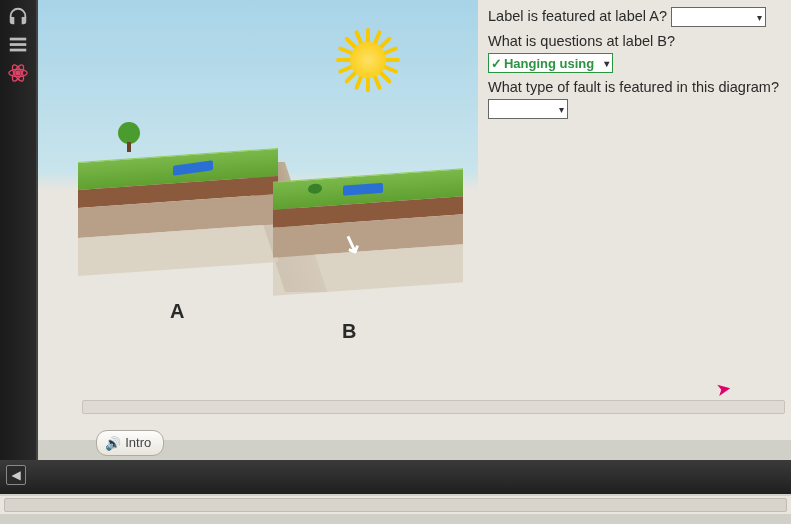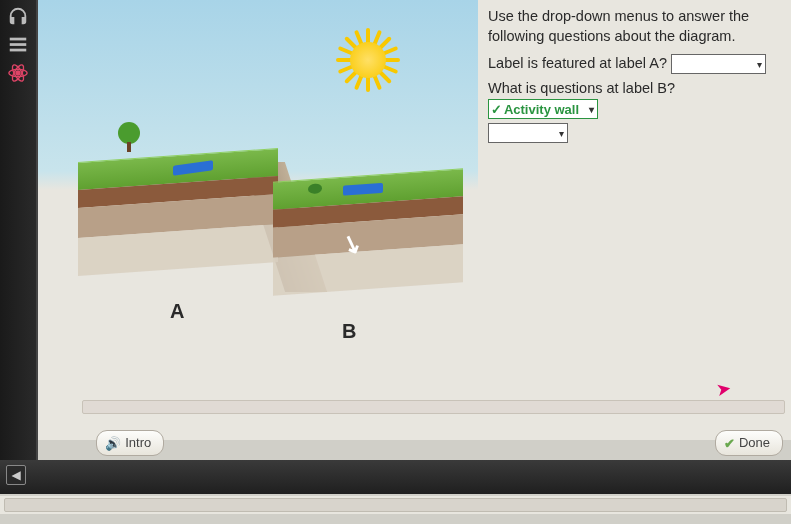--- a/index.html
+++ b/index.html
@@ -133,48 +133,45 @@
       <div class="rock2"></div>
     </div>
 
     <div class="arrow-down">↘</div>
 
     <div class="label labelA">A</div>
     <div class="label labelB">B</div>
   </div>
 
   <div class="questions">
-    <p>Use the drop-down menus to answer the following questions about the diagram.</p>
     <div class="qrow">
       <span>Label is featured at label A?</span>
       <span class="dropdown empty"><span class="caret">▾</span></span>
     </div>
     <div class="qrow">
       <span>What is questions at label B?</span>
-      <span class="dropdown answered"><span class="check">✓</span><span>Activity wall</span><span class="caret">▾</span></span>
+      <span class="dropdown answered"><span class="check">✓</span><span>Hanging using</span><span class="caret">▾</span></span>
     </div>
     <div class="qrow">
+      <span>What type of fault is featured in this diagram?</span>
       <span class="dropdown empty small">
           <span class="caret">▾</span>
         </span>
     </div>
   </div>
 
   <div class="scrollbar-h"></div>
 
   <div class="cursor">➤</div>
 </div>
 
 <div class="bottom-buttons">
   <button class="btn btn-intro">
     <span class="ico speaker">🔊</span><span>Intro</span>
   </button>
-  <button class="btn btn-done">
-    <span class="ico checkm">✔</span><span>Done</span>
-  </button>
 </div>
 
 <div class="navbar">
   <div class="nav-prev">
     <div class="nav-arrow">◀</div>
   </div>
 </div>
 
 <div class="footer-scroll">
   <div class="sb"></div>

